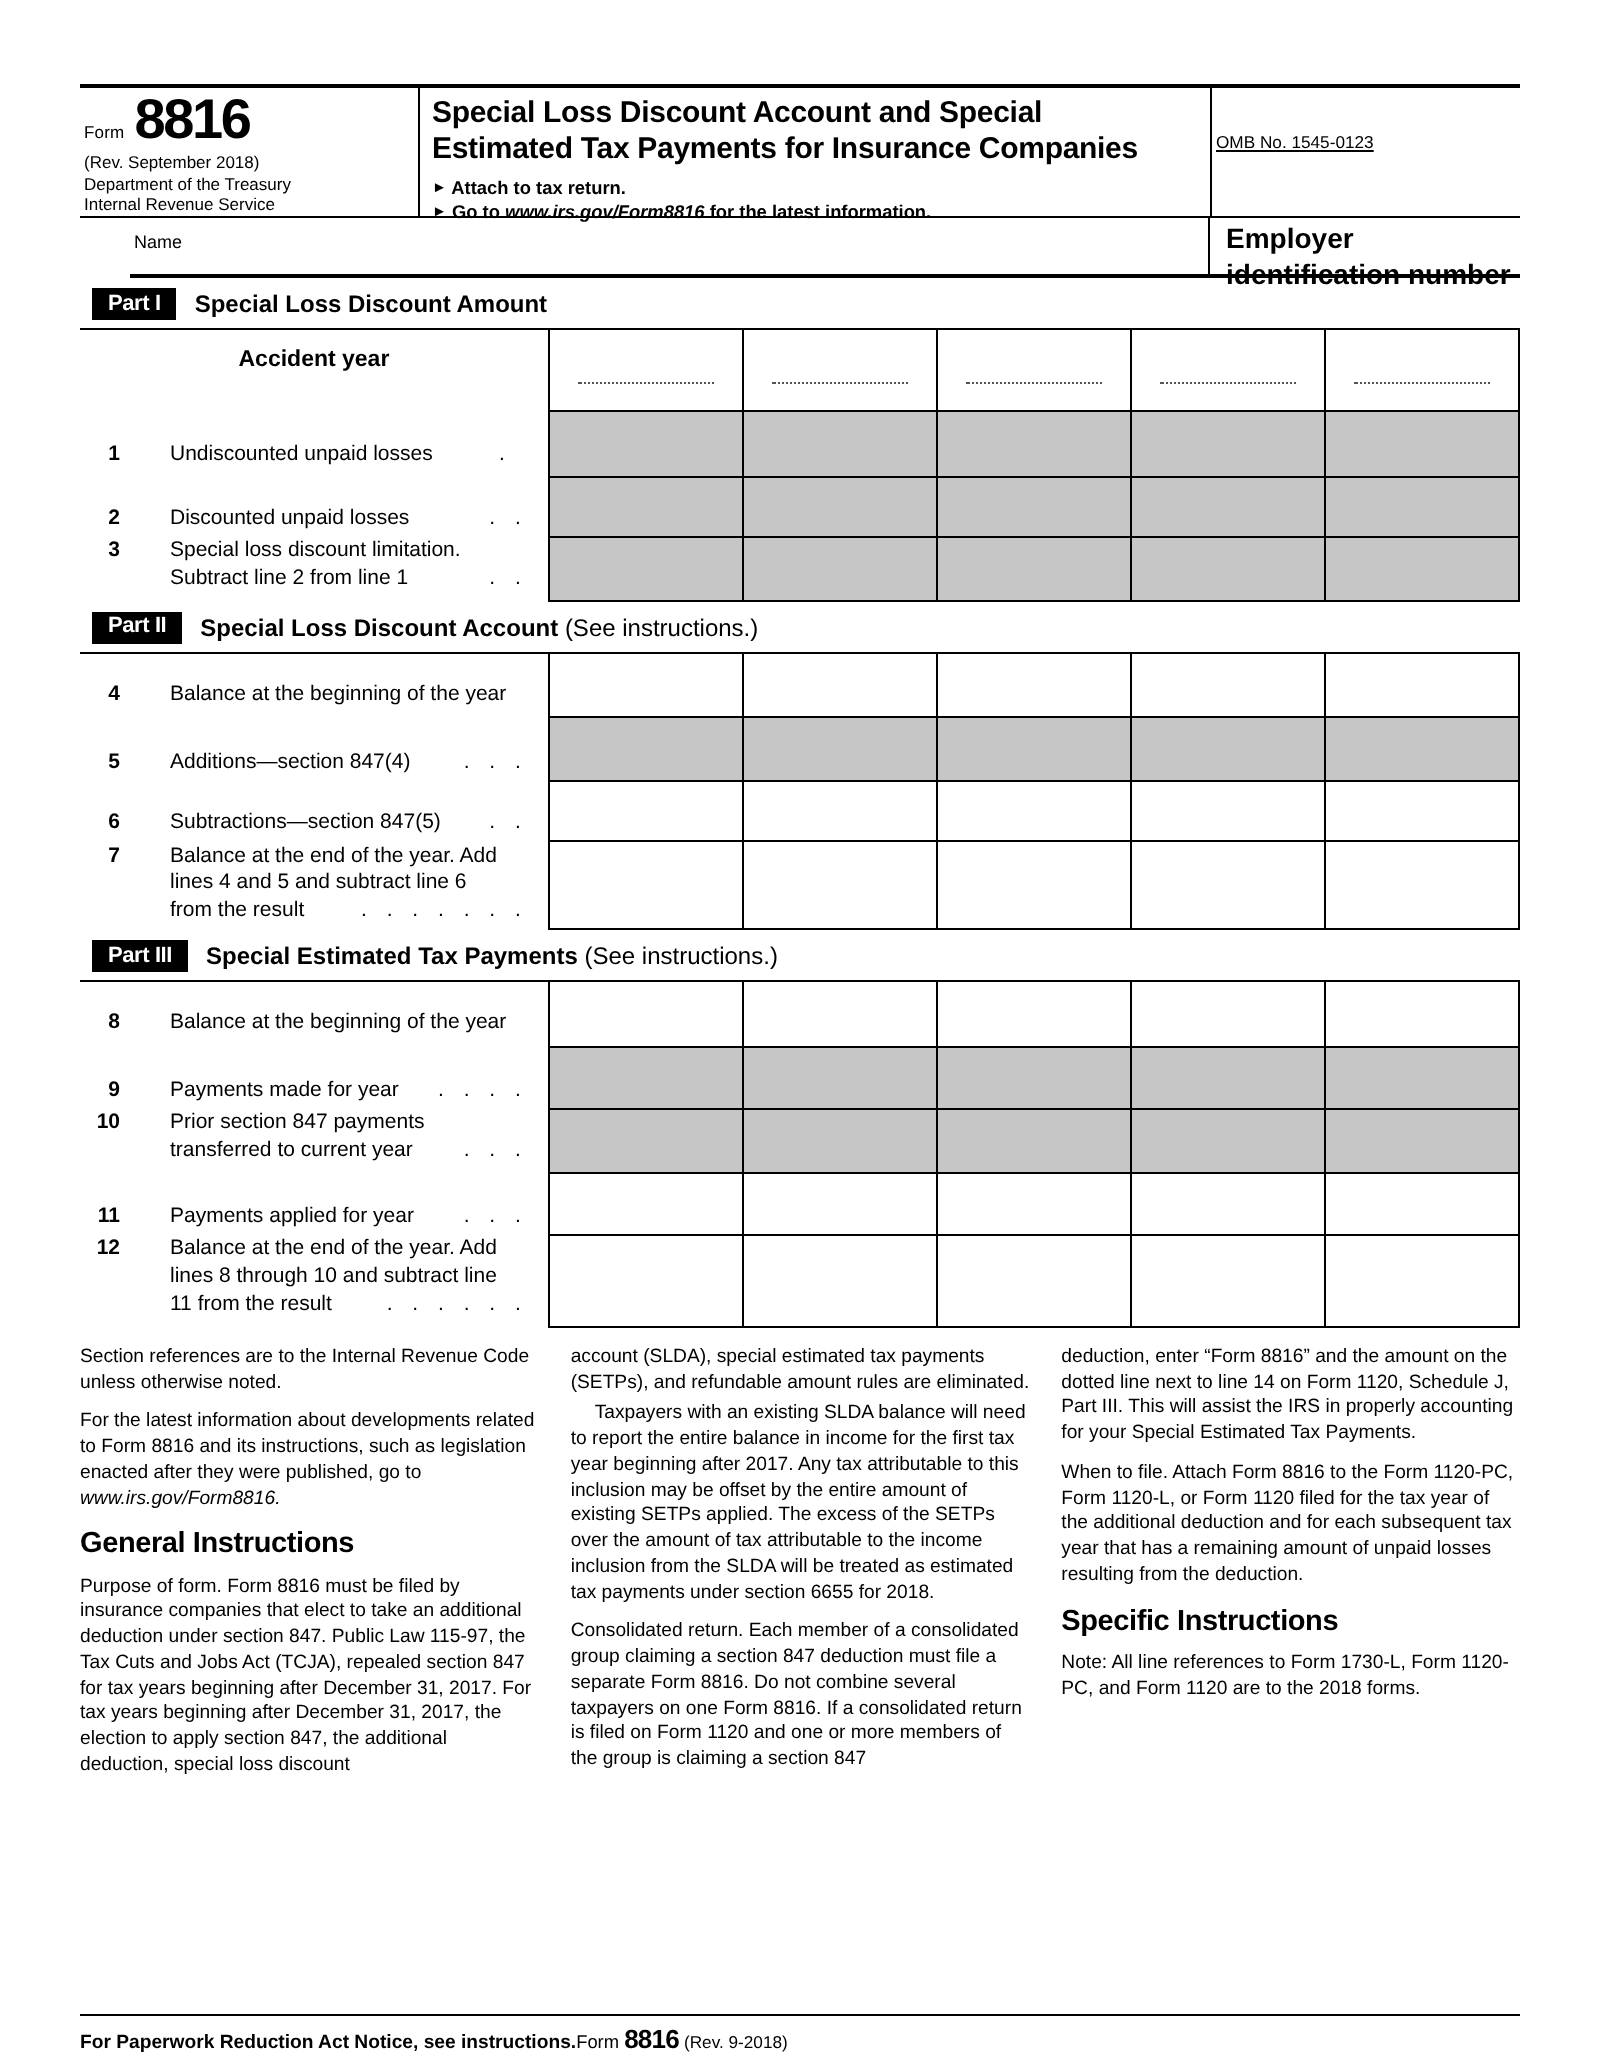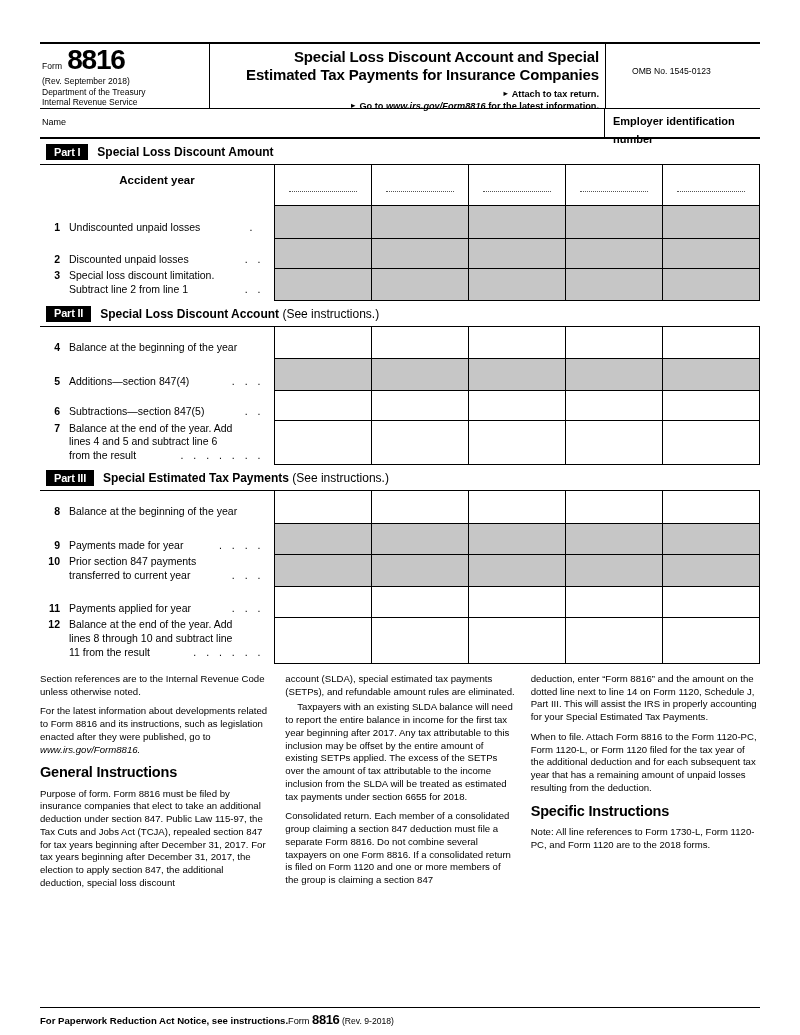--- a/index.html
+++ b/index.html
@@ -56,21 +56,21 @@
     font-size: 8.5px;
     margin-top: 2px;
     line-height: 1.25;
   }
   .dept-line {
     font-size: 8.5px;
     line-height: 1.25;
   }
   .hdr-center {
     flex: 1;
-    text-align: right;
+    text-align: left;
     padding: 4px 6px 0 6px;
     box-sizing: border-box;
   }
   .form-title {
     font-size: 15px;
     font-weight: bold;
     line-height: 1.22;
     letter-spacing: -.15px;
   }
   .attach-line {
@@ -84,45 +84,47 @@
     font-weight: bold;
     line-height: 1.3;
   }
   .goto-line i, .attach-line i { font-style: italic; }
   .arrow { font-size: 7.5px; vertical-align: 1px; }
   .hdr-right {
     width: 155px;
     border-left: 1.4px solid #000;
     box-sizing: border-box;
     padding-top: 22px;
-    padding-left: 26px;
+    padding-left: 2px;
+    text-decoration: underline;
   }
   .omb {
     font-size: 8.6px;
   }
 
   
   .name-row {
     display: flex;
     height: 28px;
     border-bottom: 2.2px solid #000;
+    margin-left: 25px;
   }
   .name-cell {
     flex: 1;
     padding: 2px 0 0 2px;
     box-sizing: border-box;
     border-right: 1.4px solid #000;
   }
   .name-lbl { font-size: 9px; }
   .ein-cell {
     width: 155px;
     box-sizing: border-box;
     padding: 2px 0 0 8px;
   }
-  .ein-lbl { font-size: 11px; font-weight: bold; }
+  .ein-lbl { font-size: 14px; font-weight: bold; }
 
   
   .part-banner {
     display: flex;
     align-items: center;
     gap: 9px;
     padding: 5px 0 4px 6px;
   }
   .part-tag {
     background: #000;
@@ -174,21 +176,21 @@
     padding-left: 5px;
   }
   .lnum {
     width: 24px;
     flex: none;
     font-weight: bold;
     text-align: right;
     padding-right: 9px;
     box-sizing: border-box;
   }
-  .ltext { flex: 1; }
+  .ltext { flex: 1; margin-left: 16px; }
   .ltext .just {
     display: flex;
     justify-content: space-between;
   }
   .dots { letter-spacing: 3.5px; white-space: nowrap; }
 
   
   .ay-head {
     font-size: 11.5px;
     font-weight: bold;

